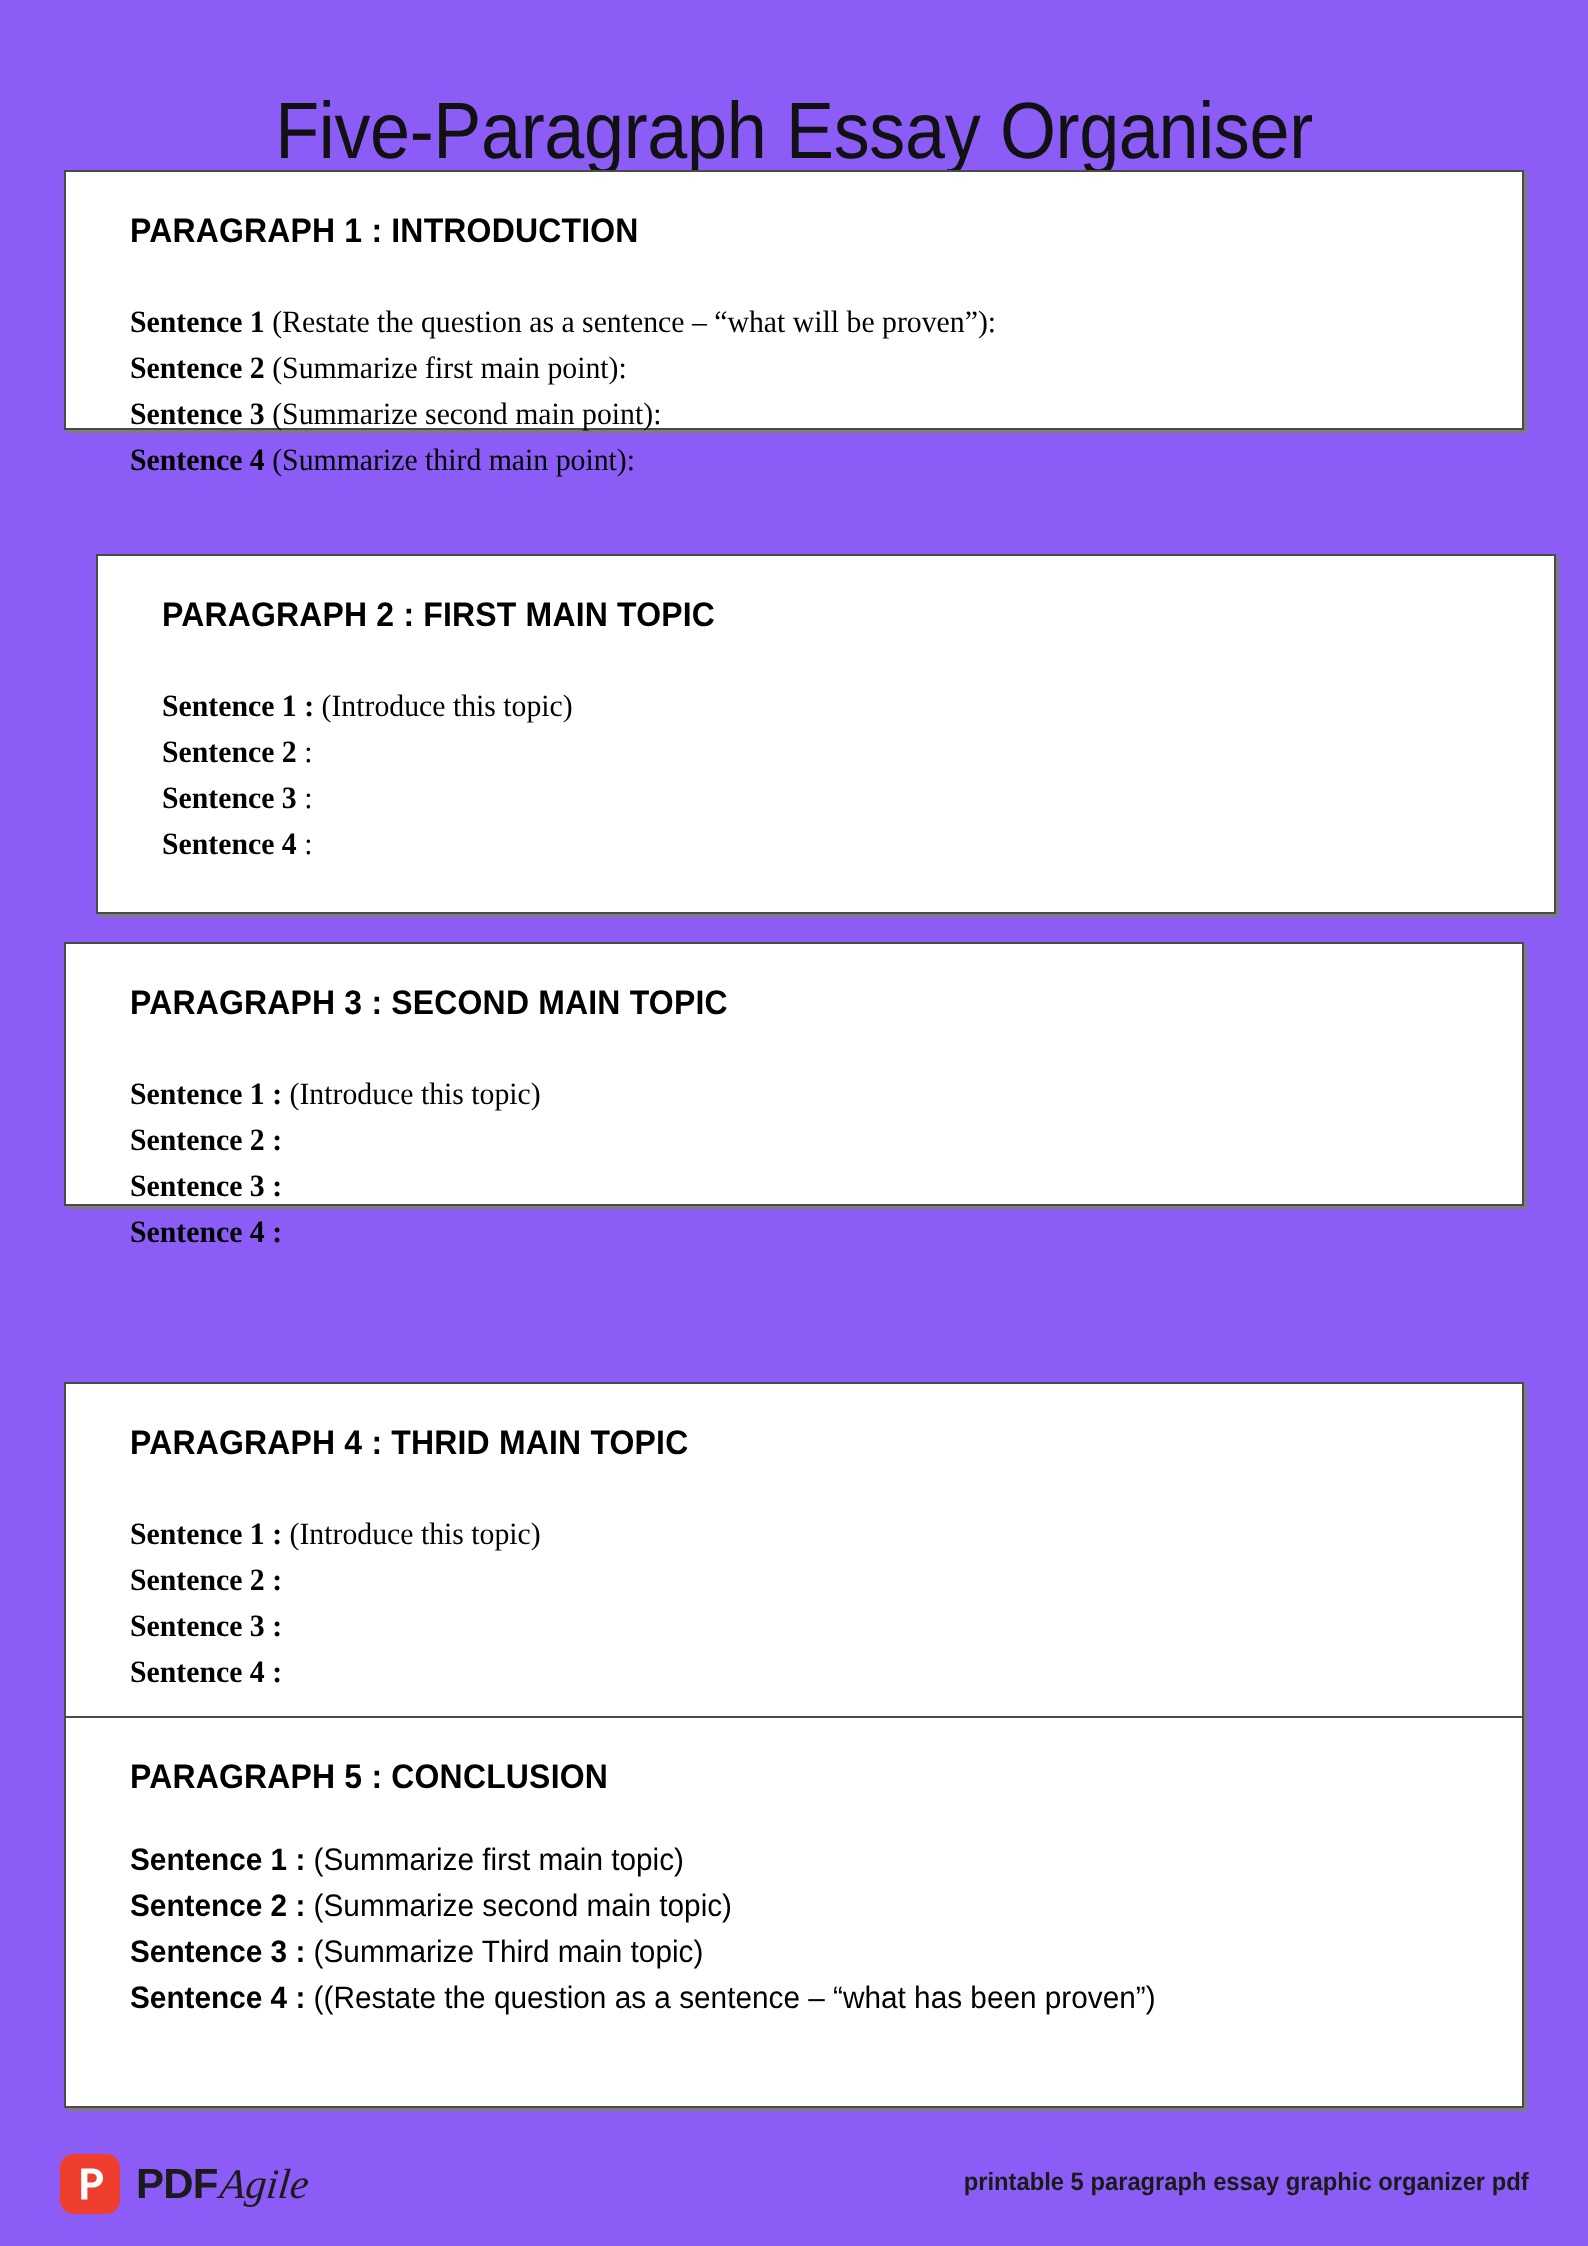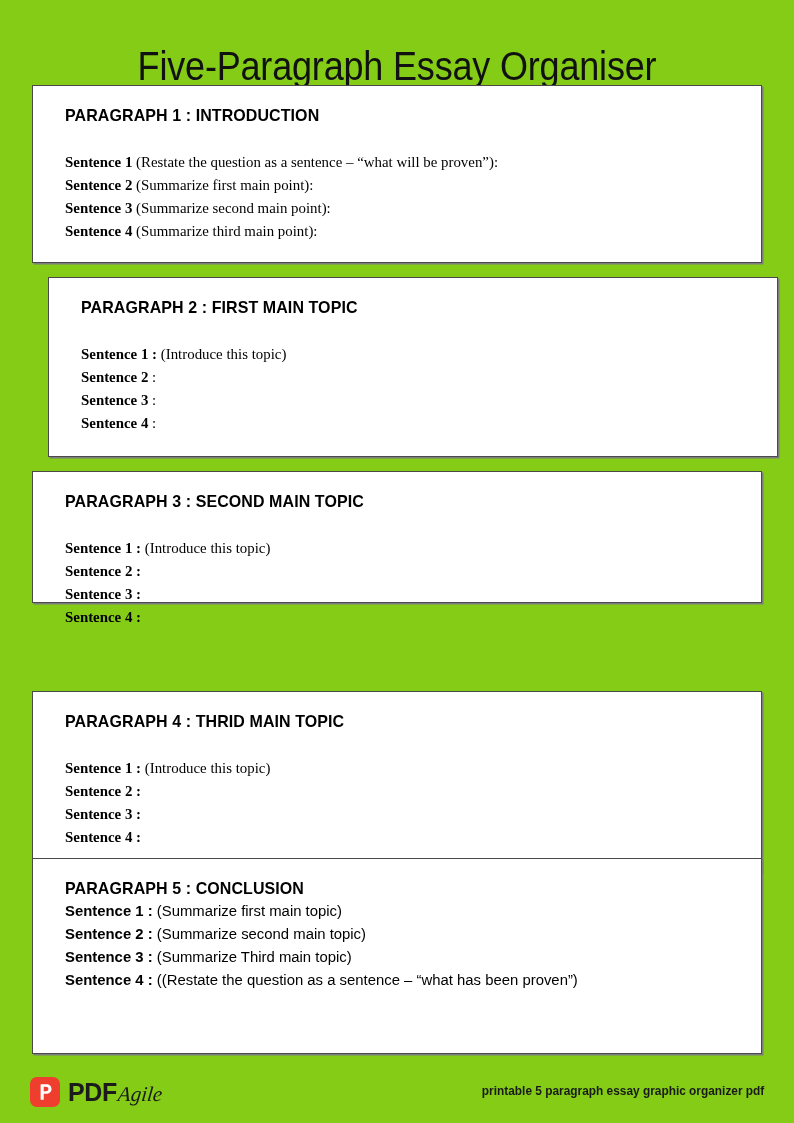--- a/index.html
+++ b/index.html
@@ -13,21 +13,21 @@
     position: relative;
     font-family: "Liberation Sans", "DejaVu Sans", sans-serif;
     color: #000000;
     overflow: hidden;
   }
 
   .page {
     position: relative;
     width: 794px;
     height: 1123px;
-    background: #84cc16;
+    background: #8b5cf6;
   }
 
   
   .doc-title {
     position: absolute;
     top: 14px;
     left: 0;
     width: 794px;
     text-align: center;
     font-size: 40px;
@@ -66,21 +66,21 @@
     transform-origin: left center;
     white-space: nowrap;
   }
 
   .sentence-list {
     margin: 0;
     padding: 0;
     list-style: none;
   }
   .sentence-list.gap-large { margin-top: 24px; font-family: Liberation Serif, serif; }
-  .sentence-list.gap-small { }
+  .sentence-list.gap-small { margin-top: 20px; }
 
   .sentence-line {
     font-size: 15.5px;
     line-height: 23px;
     white-space: nowrap;
     color: #000000;
     transform: scaleX(0.96);
     transform-origin: left center;
   }
   .sentence-line .lbl {
@@ -117,21 +117,21 @@
     flex: none;
   }
   .logo-mark svg { display: block; }
   .logo-word {
     margin-left: 8px;
     display: flex;
     align-items: baseline;
     font-size: 0;
   }
   .logo-pdf {
-    font-size: 25px;
+    font-size: 21px;
     font-weight: bold;
     letter-spacing: -0.4px;
     color: #1b1b1b;
     font-family: "Liberation Sans", sans-serif;
   }
   .logo-agile {
     font-size: 21px;
     font-style: italic;
     font-family: "Liberation Serif", serif;
     color: #1b1b1b;
@@ -150,21 +150,21 @@
     transform-origin: right center;
   }
 </style>
 </head>
 <body>
 
 <div class="page">
 
   <h1 class="doc-title">Five-Paragraph Essay Organiser</h1>
 
-  <section class="box" style="top:85px; height:178px;">
+  <section class="box" style="top:85px; height:130px;">
     <div class="box-inner">
       <div class="para-heading">PARAGRAPH 1 : INTRODUCTION</div>
       <div class="sentence-list gap-large">
         <div class="sentence-line">
           <span class="lbl">Sentence 1</span><span class="txt"> (Restate the question as a sentence – “what will be proven”):</span>
         </div>
         <div class="sentence-line">
           <span class="lbl">Sentence 2</span><span class="txt"> (Summarize first main point):</span>
         </div>
         <div class="sentence-line">

